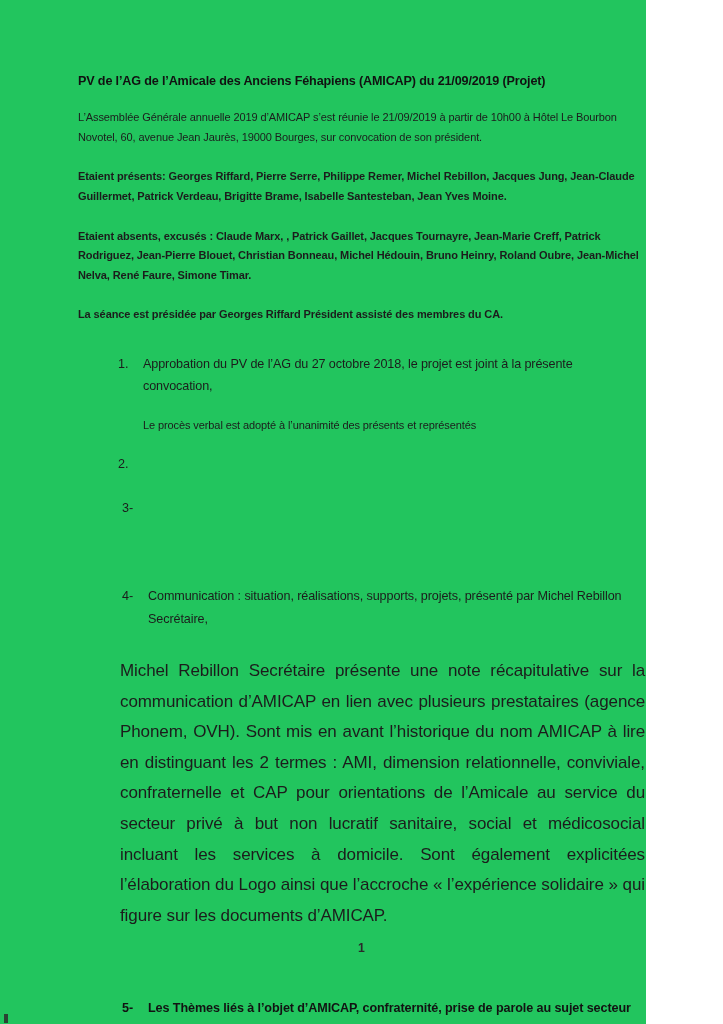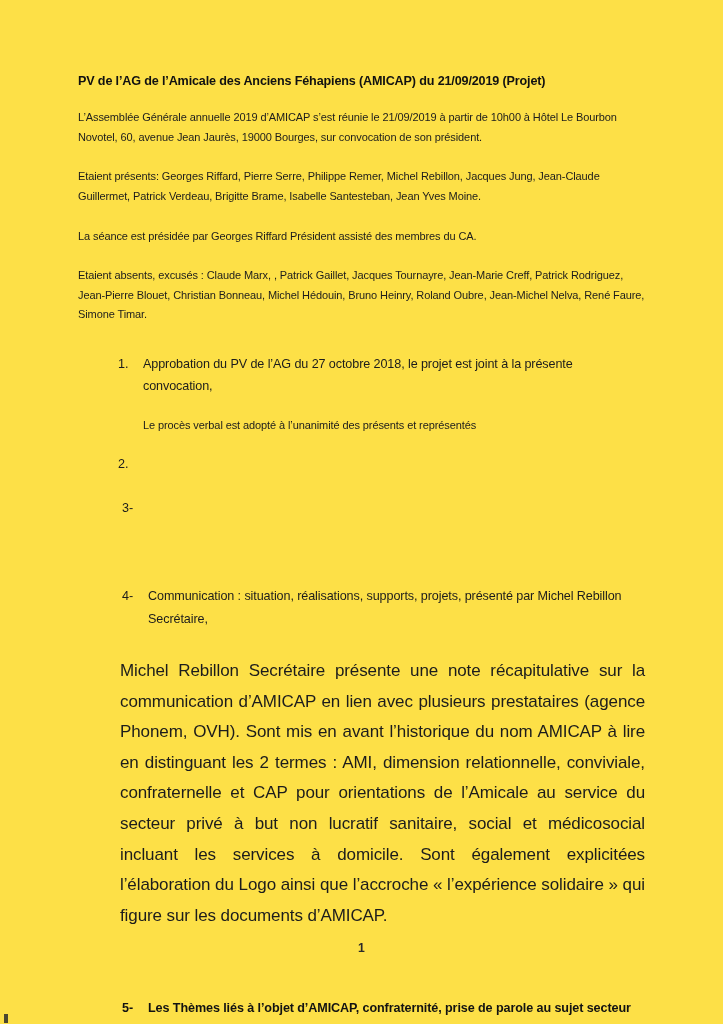--- a/index.html
+++ b/index.html
@@ -3,23 +3,23 @@
 <meta charset="utf-8">
 <title>PV de l'AG AMICAP</title>
 <style>
   html, body {
     margin: 0;
     padding: 0;
     background: #ffffff;
   }
   .page {
     position: relative;
-    width: 723px;
+    width: 646px;
     height: 1024px;
-    background: #fde047;
+    background: #22c55e;
     overflow: hidden;
     font-family: "Liberation Sans", "DejaVu Sans", sans-serif;
     color: #191919;
     -webkit-font-smoothing: antialiased;
   }
   .content {
     position: absolute;
     left: 78px;
     top: 0;
     width: 567px;
@@ -36,21 +36,21 @@
     color: #111111;
   }
 
   .para {
     font-size: 11px;
     line-height: 1.78;
     margin: 0;
     letter-spacing: -0.1px;
     color: #1c1c1c;
   }
-  .para.gap-lg  { margin-top: 20px; }
+  .para.gap-lg  { margin-top: 20px; font-weight: bold; }
 
   
   .list-block { margin-top: 18px; }
 
   .li {
     position: relative;
     font-size: 12.6px;
     line-height: 1.78;
     letter-spacing: -0.1px;
     color: #1c1c1c;
@@ -128,23 +128,23 @@
   <div class="content">
 
     <h1 class="doc-title">PV de l’AG de l’Amicale des Anciens Féhapiens (AMICAP) du 21/09/2019  (Projet)</h1>
 
     <div class="sp-18"></div>
 
     <p class="para">L’Assemblée Générale annuelle 2019 d’AMICAP s’est réunie le 21/09/2019 à partir de 10h00 à Hôtel Le Bourbon Novotel, 60, avenue Jean Jaurès, 19000 Bourges, sur convocation de son président.</p>
 
     <p class="para gap-lg">Etaient présents: Georges Riffard, Pierre Serre, Philippe Remer, Michel Rebillon, Jacques Jung, Jean-Claude Guillermet, Patrick Verdeau, Brigitte Brame, Isabelle Santesteban, Jean Yves Moine.</p>
 
+    <p class="para gap-lg">Etaient absents, excusés : Claude Marx, , Patrick Gaillet, Jacques Tournayre, Jean-Marie Creff, Patrick Rodriguez, Jean-Pierre Blouet, Christian Bonneau,  Michel Hédouin, Bruno Heinry, Roland Oubre, Jean-Michel Nelva, René Faure, Simone Timar.</p>
+
     <p class="para gap-lg">La séance est présidée par Georges Riffard Président assisté des membres du CA.</p>
-
-    <p class="para gap-lg">Etaient absents, excusés : Claude Marx, , Patrick Gaillet, Jacques Tournayre, Jean-Marie Creff, Patrick Rodriguez, Jean-Pierre Blouet, Christian Bonneau,  Michel Hédouin, Bruno Heinry, Roland Oubre, Jean-Michel Nelva, René Faure, Simone Timar.</p>
 
     <div class="list-block">
 
       <div class="sp-10"></div>
       <div class="li">
         <span class="marker">1.</span>
         <span>Approbation du PV de l’AG du 27 octobre 2018, le projet est joint à la présente convocation,</span>
       </div>
       <div class="sp-18"></div>
       <div class="subpara">Le procès verbal est adopté à l’unanimité des présents et représentés</div>

